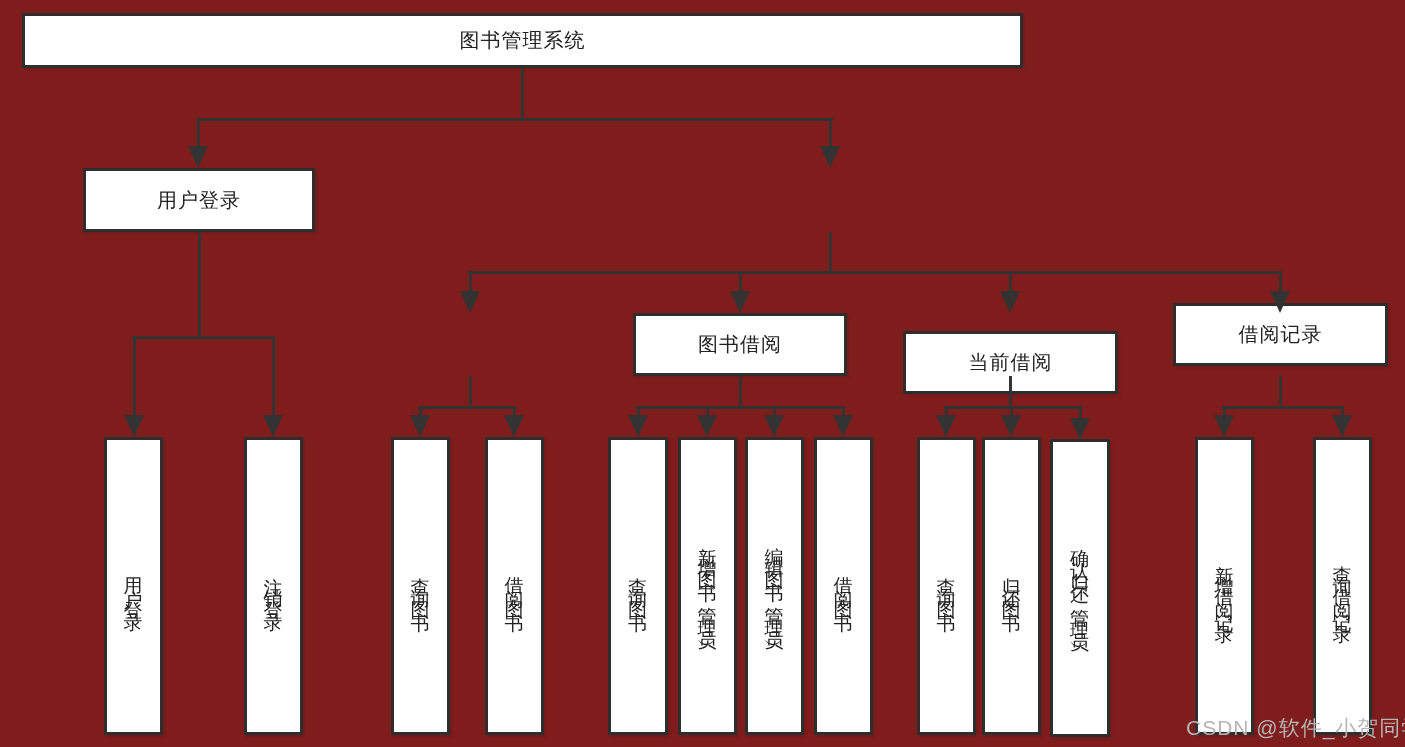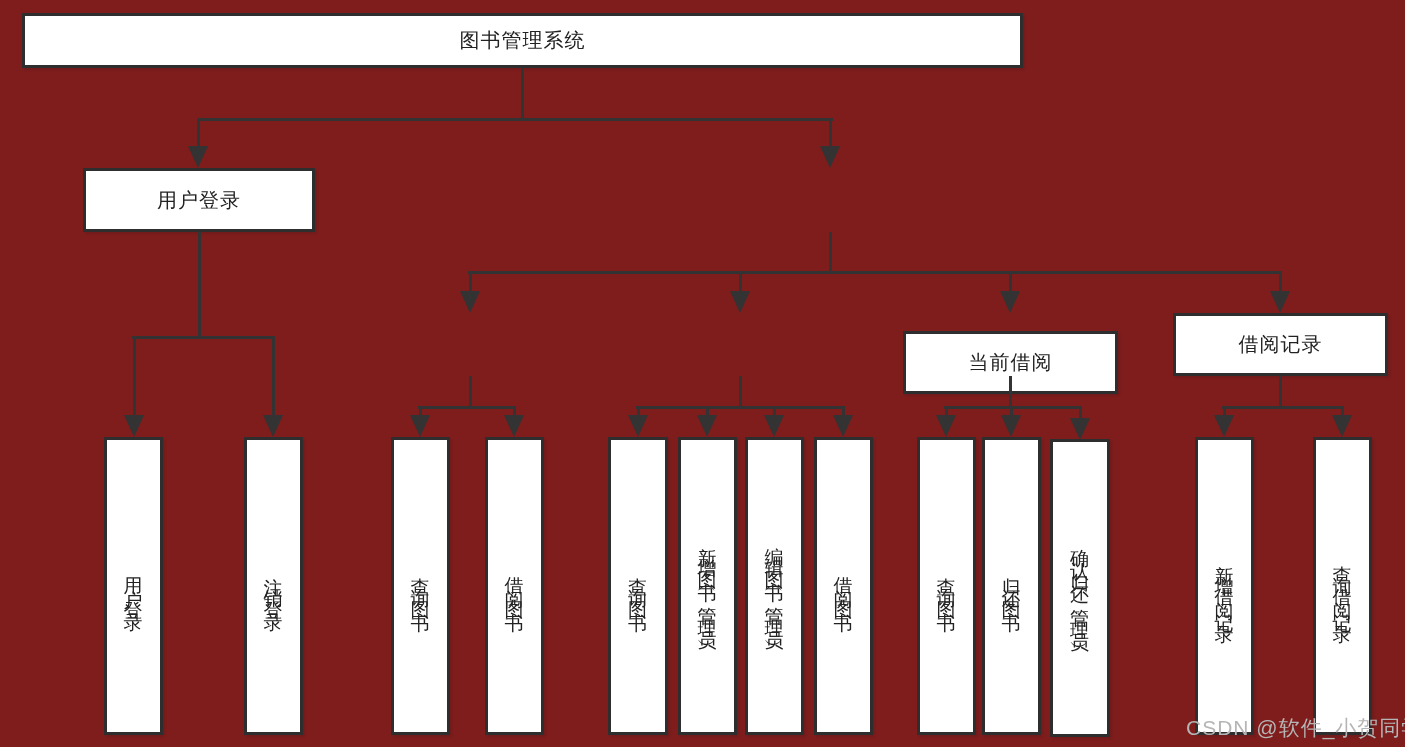--- a/index.html
+++ b/index.html
@@ -54,24 +54,27 @@
 <div id="canvas">
 
   <div class="box" style="left:22px;top:13px;width:1001px;height:55px">
     <span class="hlabel">图书管理系统</span>
   </div>
 
   <div class="box" style="left:83px;top:168px;width:232px;height:64px">
     <span class="hlabel">用户登录</span>
   </div>
 
+  <div class="box" style="left:633px;top:313px;width:214px;height:63px">
+    <span class="hlabel">图书借阅</span>
+  </div>
   <div class="box" style="left:903px;top:331px;width:215px;height:63px">
     <span class="hlabel">当前借阅</span>
   </div>
-  <div class="box" style="left:1173px;top:313px;width:215px;height:63px">
+  <div class="box" style="left:1173px;top:303px;width:215px;height:63px">
     <span class="hlabel">借阅记录</span>
   </div>
 
   <div class="box" style="left:104px;top:437px;width:59px;height:298px">
     <span class="vtext">用户登录</span>
   </div>
   <div class="box" style="left:244px;top:437px;width:59px;height:298px">
     <span class="vtext">注销登录</span>
   </div>
 

